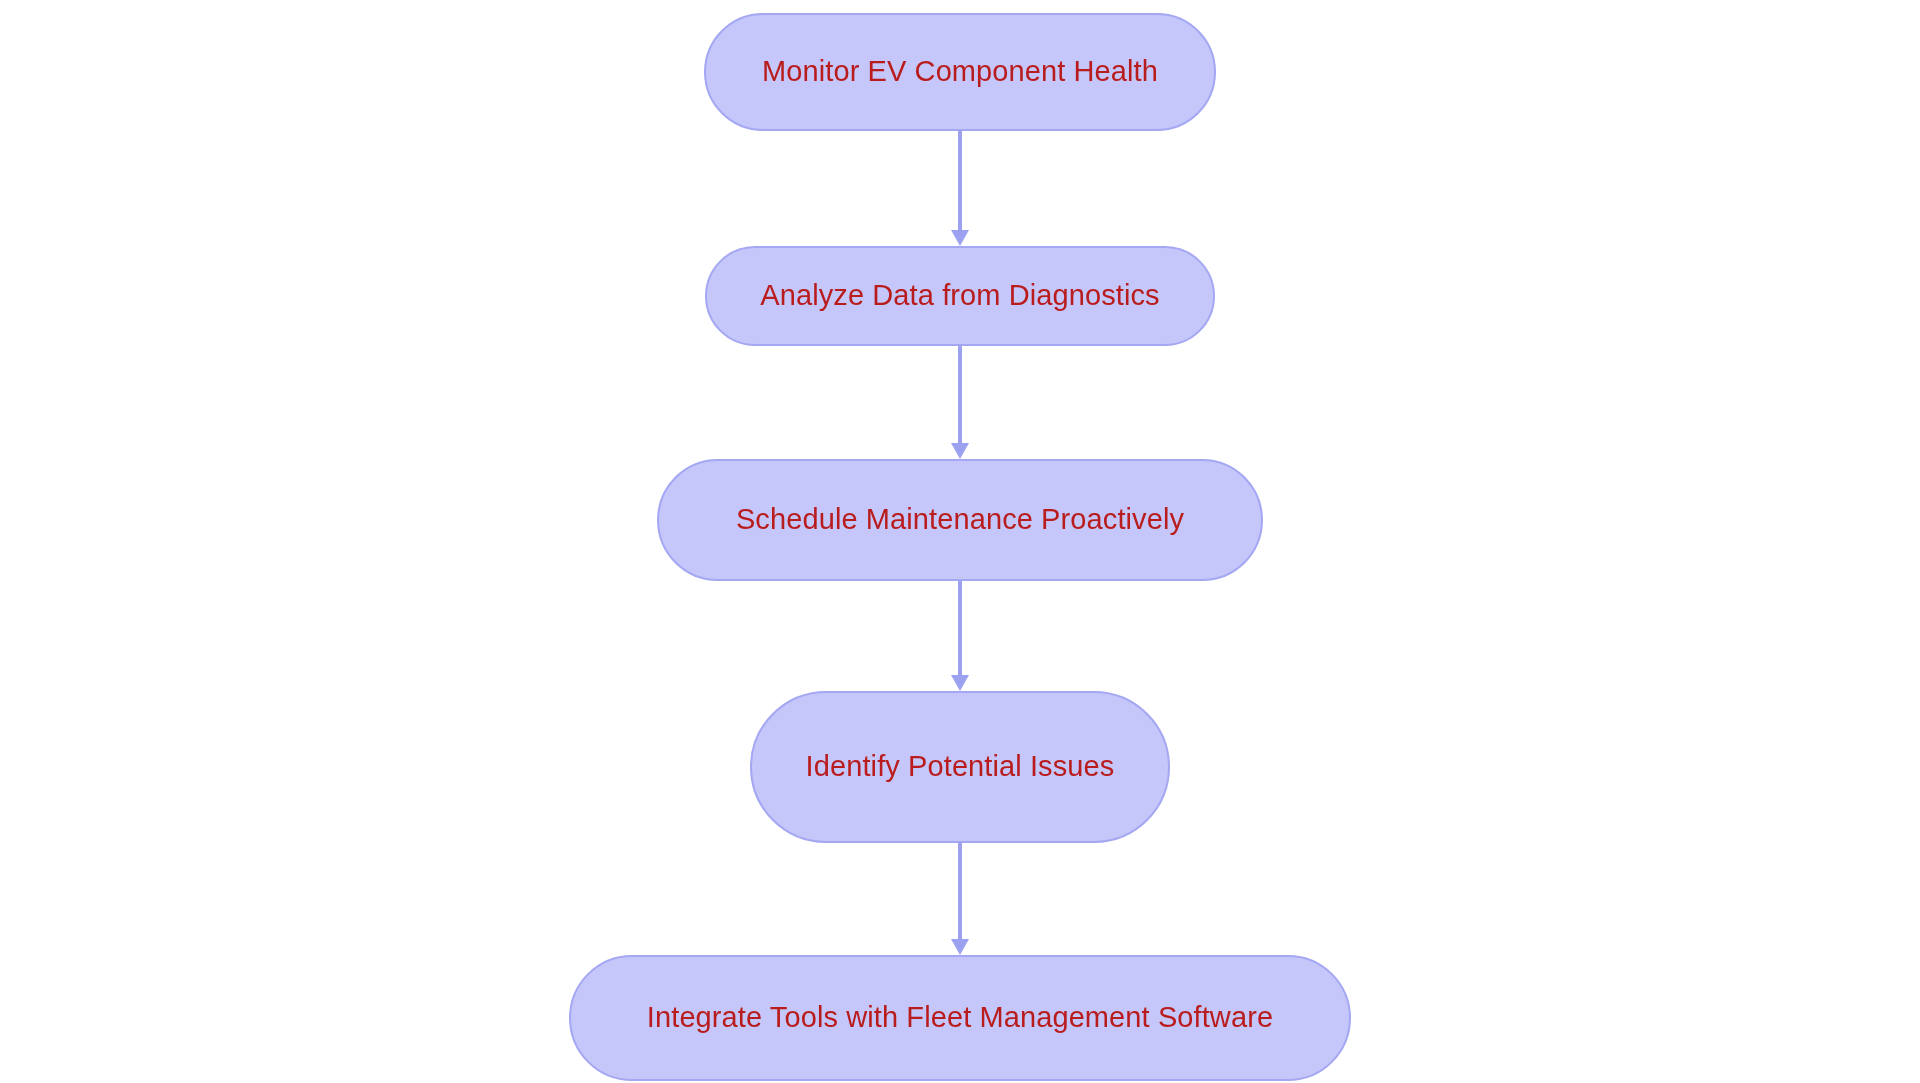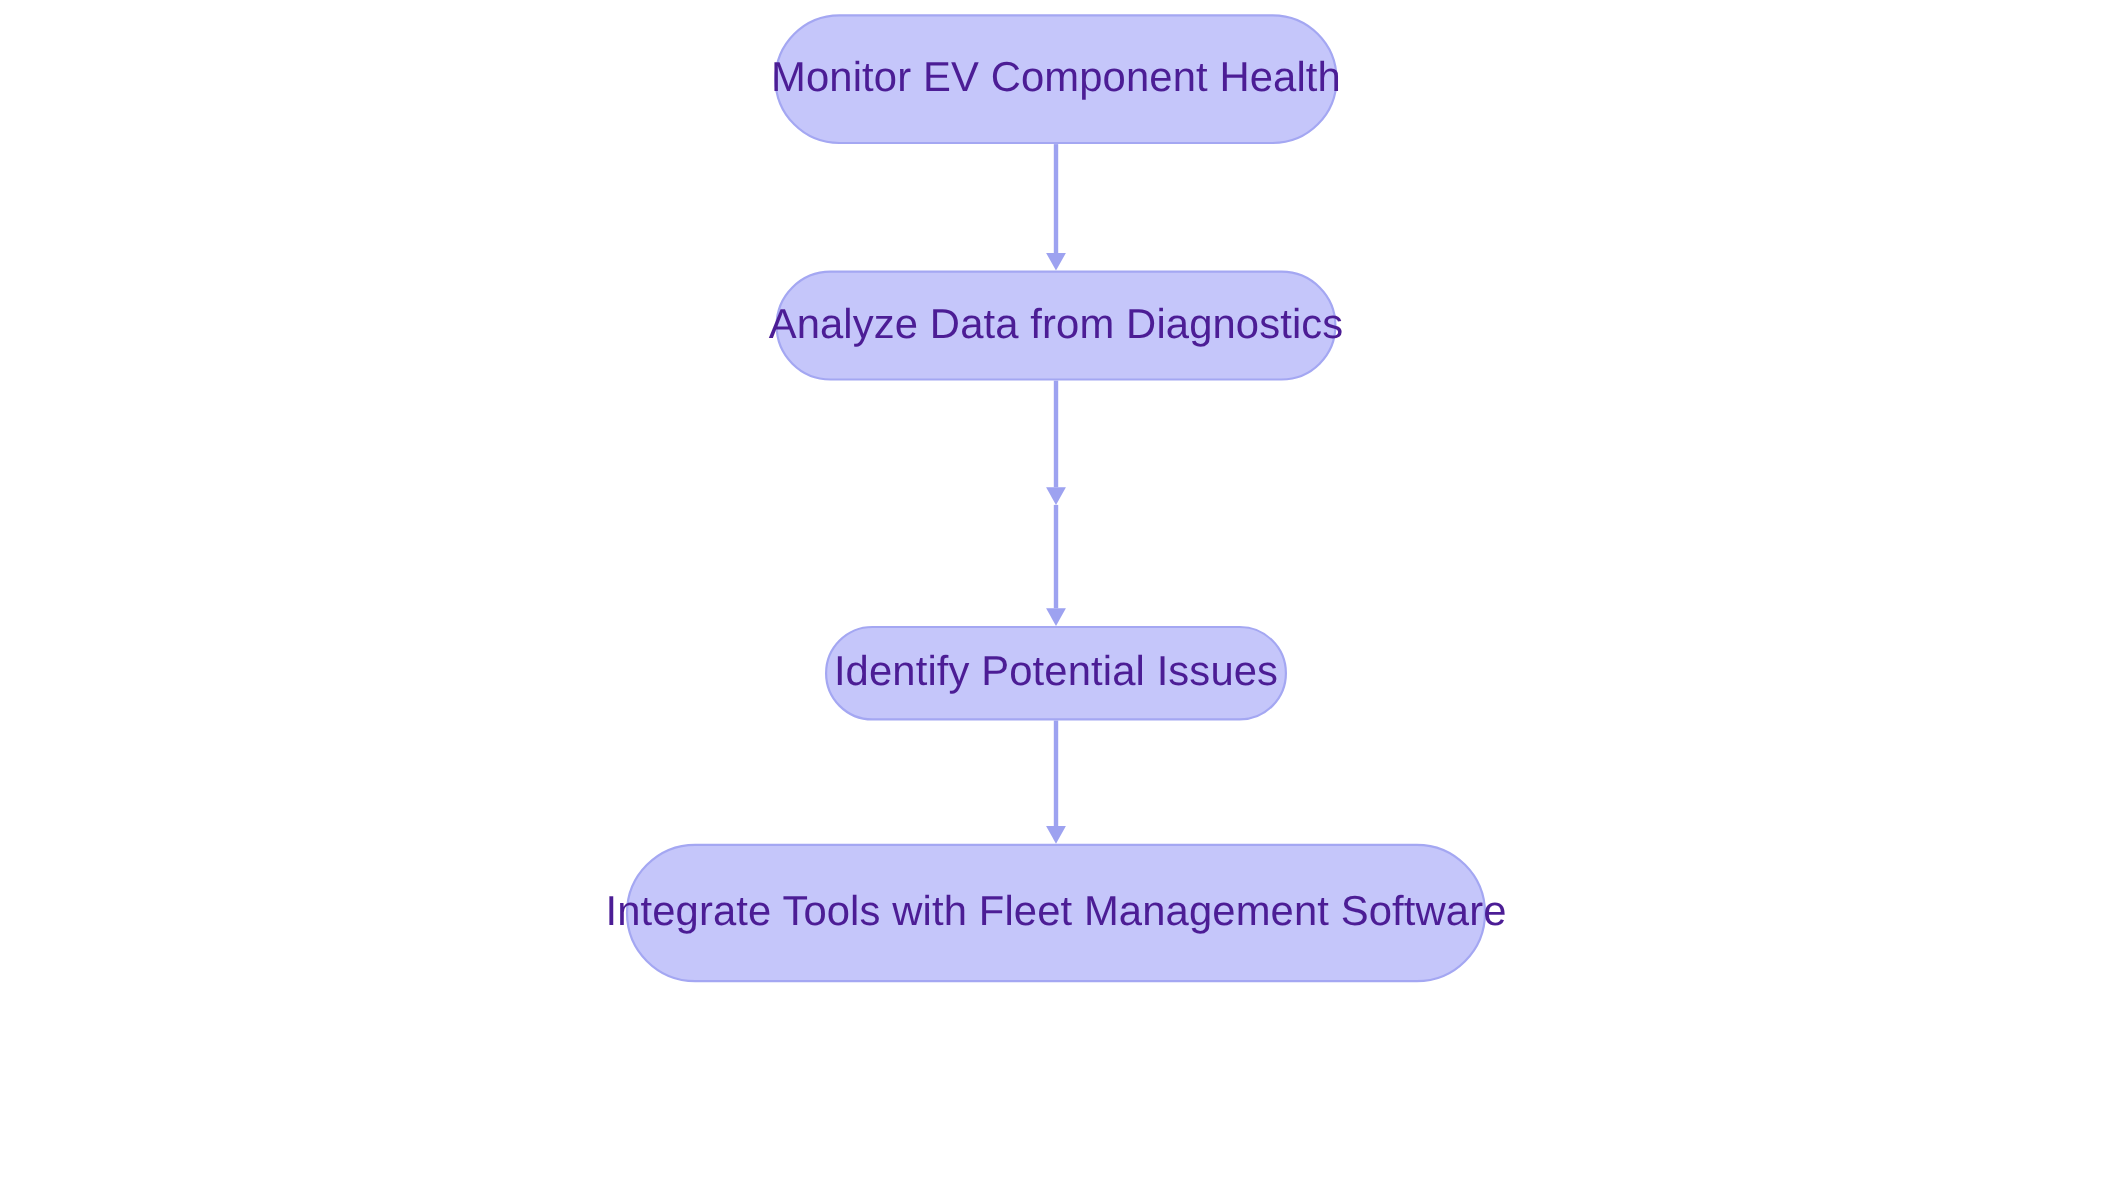--- a/index.html
+++ b/index.html
@@ -50,30 +50,30 @@
     font-weight: 400;
     line-height: 1.1;
     letter-spacing: 0.1px;
     white-space: nowrap;
     padding: 0 34px;
     flex: none;
   }
 
   .node-label {
     display: block;
-    color: #4c1d95;
-    font-size: 38px;
+    color: #b91c1c;
+    font-size: 29px;
     white-space: nowrap;
   }
 
   
   .node-1 { width: 512px; height: 118px; margin-top: 13px; }
   .node-2 { width: 510px; height: 100px; }
   .node-3 { width: 606px; height: 122px; }
-  .node-4 { width: 420px; height: 86px; }
+  .node-4 { width: 420px; height: 152px; }
   .node-5 { width: 782px; height: 126px; align-items: center; }
 
   
   .flow-connector {
     position: relative;
     width: 20px;
     flex: none;
     display: flex;
     flex-direction: column;
     align-items: center;
@@ -114,20 +114,23 @@
 
     <div class="flow-node node-2">
       <span class="node-label">Analyze Data from Diagnostics</span>
     </div>
 
     <div class="flow-connector connector-2">
       <div class="connector-line"></div>
       <div class="connector-arrowhead"></div>
     </div>
 
+    <div class="flow-node node-3">
+      <span class="node-label">Schedule Maintenance Proactively</span>
+    </div>
 
     <div class="flow-connector connector-3">
       <div class="connector-line"></div>
       <div class="connector-arrowhead"></div>
     </div>
 
     <div class="flow-node node-4">
       <span class="node-label">Identify Potential Issues</span>
     </div>
 

